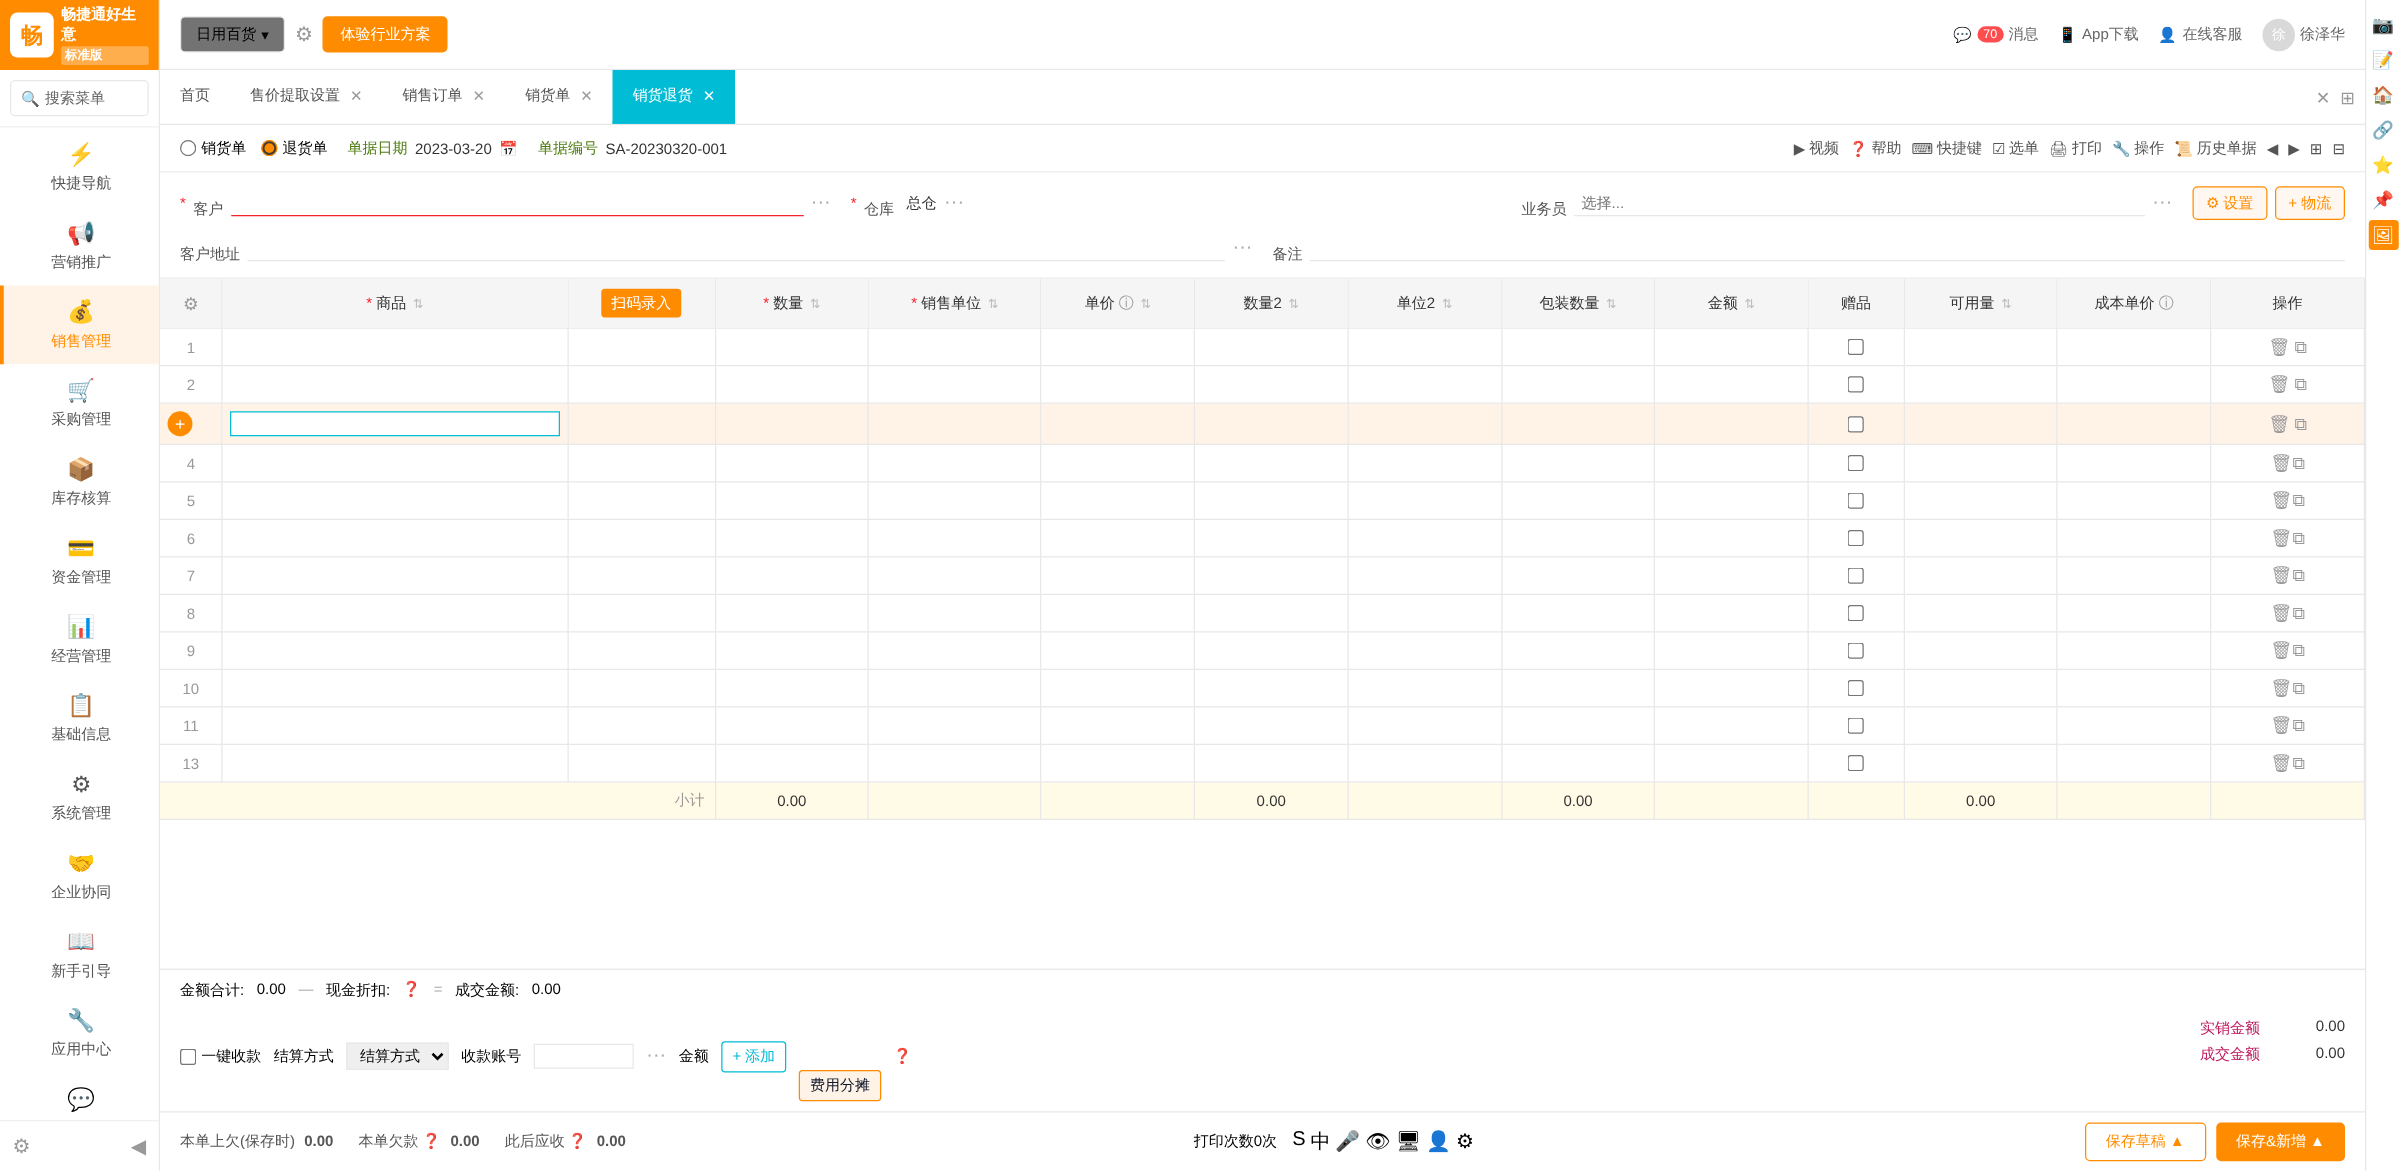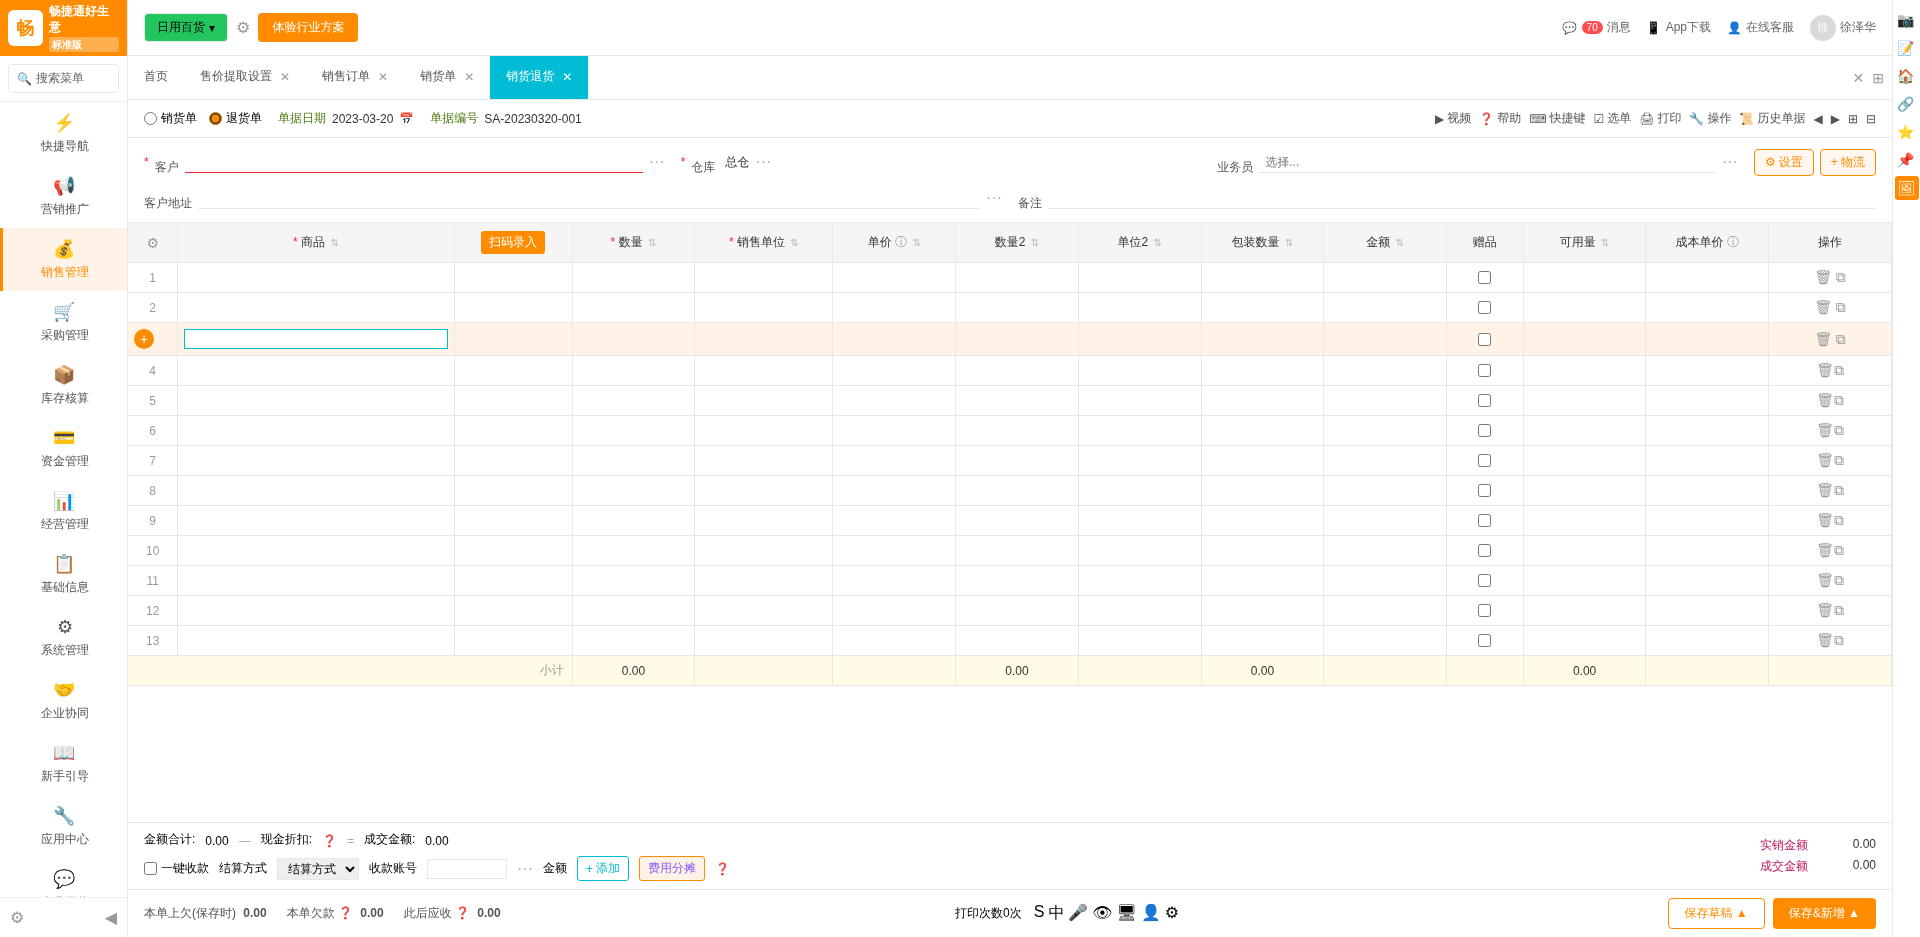--- a/index.html
+++ b/index.html
@@ -20,21 +20,21 @@
     .sidebar-item-icon { font-size: 18px; }
     .sidebar-bottom { padding: 10px; display: flex; justify-content: space-between; border-top: 1px solid #f0f0f0; }
     .sidebar-bottom-btn { background: none; border: none; cursor: pointer; color: #999; font-size: 16px; }
 
     
     .main { flex: 1; display: flex; flex-direction: column; overflow: hidden; }
 
     
     .topbar { height: 56px; background: #fff; display: flex; align-items: center; justify-content: space-between; padding: 0 16px; border-bottom: 1px solid #e8e8e8; flex-shrink: 0; }
     .topbar-left { display: flex; align-items: center; gap: 8px; }
-    .topbar-select { border: 1px solid #e8e8e8; border-radius: 4px; padding: 5px 12px; font-size: 12px; background: #22c55e; cursor: pointer; display: flex; align-items: center; gap: 4px; }
+    .topbar-select { border: 1px solid #e8e8e8; border-radius: 4px; padding: 5px 12px; font-size: 12px; background: #737373; cursor: pointer; display: flex; align-items: center; gap: 4px; }
     .topbar-gear { background: none; border: none; cursor: pointer; color: #999; font-size: 16px; }
     .topbar-btn { background: #ff8c00; color: #fff; border: none; border-radius: 4px; padding: 6px 14px; font-size: 12px; cursor: pointer; }
     .topbar-right { display: flex; align-items: center; gap: 16px; color: #666; font-size: 12px; }
     .topbar-right-item { display: flex; align-items: center; gap: 4px; cursor: pointer; }
     .notification-badge { background: #ff4d4f; color: #fff; border-radius: 10px; padding: 1px 5px; font-size: 10px; }
     .avatar { width: 26px; height: 26px; background: #d9d9d9; border-radius: 50%; display: flex; align-items: center; justify-content: center; font-size: 11px; color: #fff; }
 
     
     .tabs { display: flex; background: #fff; border-bottom: 1px solid #e8e8e8; flex-shrink: 0; padding-left: 0; }
     .tab { padding: 12px 16px; font-size: 12px; cursor: pointer; color: #555; border-bottom: 2px solid transparent; display: flex; align-items: center; gap: 4px; white-space: nowrap; }
@@ -79,21 +79,21 @@
     thead { background: #f5f5f5; position: sticky; top: 0; z-index: 1; }
     th { padding: 8px 6px; text-align: center; border-right: 1px solid #e8e8e8; border-bottom: 1px solid #e8e8e8; color: #333; font-weight: normal; white-space: nowrap; }
     th .required { color: #f5222d; }
     td { padding: 6px; text-align: center; border-right: 1px solid #e8e8e8; border-bottom: 1px solid #e8e8e8; color: #333; }
     tr.row-active td { background: #fff3e8; }
     .row-num { color: #999; width: 30px; }
     .checkbox-cell { display: flex; align-items: center; justify-content: center; }
 
     
     .bottom-area { background: #fff; padding: 8px 16px; border-top: 1px solid #e8e8e8; flex-shrink: 0; }
-    .bottom-row1 { display: flex; align-items: flex-end; gap: 10px; font-size: 12px; margin-bottom: 8px; }
+    .bottom-row1 { display: flex; align-items: flex-start; gap: 10px; font-size: 12px; margin-bottom: 8px; }
     .bottom-row2 { display: flex; align-items: center; gap: 10px; font-size: 12px; }
     .dash { color: #aaa; }
     .calc-icon { color: #aaa; }
     .summary-row { display: flex; justify-content: flex-end; gap: 8px; }
     .summary-label { color: #be185d; font-family: Liberation Mono, monospace; }
     .summary-val { color: #333; min-width: 60px; text-align: right; }
 
     
     .footer-bar { background: #fff; padding: 8px 16px; border-top: 1px solid #e8e8e8; display: flex; align-items: center; justify-content: space-between; flex-shrink: 0; }
     .footer-left { display: flex; gap: 20px; font-size: 12px; color: #555; }
@@ -106,21 +106,21 @@
     .right-panel { width: 28px; background: #fff; border-left: 1px solid #e8e8e8; display: flex; flex-direction: column; align-items: center; padding-top: 8px; gap: 4px; flex-shrink: 0; }
     .right-panel-icon { width: 24px; height: 24px; display: flex; align-items: center; justify-content: center; cursor: pointer; color: #999; font-size: 14px; border-radius: 3px; }
 
     
     .add-row-btn { width: 20px; height: 20px; background: #ff8c00; border-radius: 50%; display: flex; align-items: center; justify-content: center; color: #fff; font-size: 14px; cursor: pointer; }
 
     .col-sort { color: #bbb; font-size: 10px; margin-left: 2px; cursor: pointer; }
 
     .table-scroll { overflow-y: auto; flex: 1; }
 
-    .fee-btn { background: #fff3e8; border: 1px solid #ff8c00; color: #8b5cf6; border-radius: 3px; padding: 3px 8px; font-size: 12px; cursor: pointer; }
+    .fee-btn { background: #fff3e8; border: 1px solid #ff8c00; color: #0f172a; border-radius: 3px; padding: 3px 8px; font-size: 12px; cursor: pointer; margin-top: 47px; }
     .add-btn { background: none; border: 1px solid #00bcd4; color: #00bcd4; border-radius: 3px; padding: 3px 8px; font-size: 12px; cursor: pointer; display: flex; align-items: center; gap: 3px; }
   </style>
 </head>
 <body>
 
 <div class="sidebar">
   <div class="sidebar-logo">
     <div class="sidebar-logo-icon">
       <span>畅</span>
     </div>
@@ -630,40 +630,20 @@
                   <div class="checkbox-cell">
                     <input type="checkbox" style="">
                   </div>
                 </td>
                 <td></td>
                 <td></td>
                 <td><button class="table-toolbar-btn">🗑</button><button class="table-toolbar-btn">⧉</button></td>
               </tr>
             <tr>
                 <td class="row-num">11</td>
-                <td></td>
-                <td></td>
-                <td></td>
-                <td></td>
-                <td></td>
-                <td></td>
-                <td></td>
-                <td></td>
-                <td></td>
-                <td>
-                  <div class="checkbox-cell">
-                    <input type="checkbox" style="">
-                  </div>
-                </td>
-                <td></td>
-                <td></td>
-                <td><button class="table-toolbar-btn">🗑</button><button class="table-toolbar-btn">⧉</button></td>
-              </tr>
-            <tr>
-                <td class="row-num">12</td>
                 <td></td>
                 <td></td>
                 <td></td>
                 <td></td>
                 <td></td>
                 <td></td>
                 <td></td>
                 <td></td>
                 <td></td>
                 <td>

